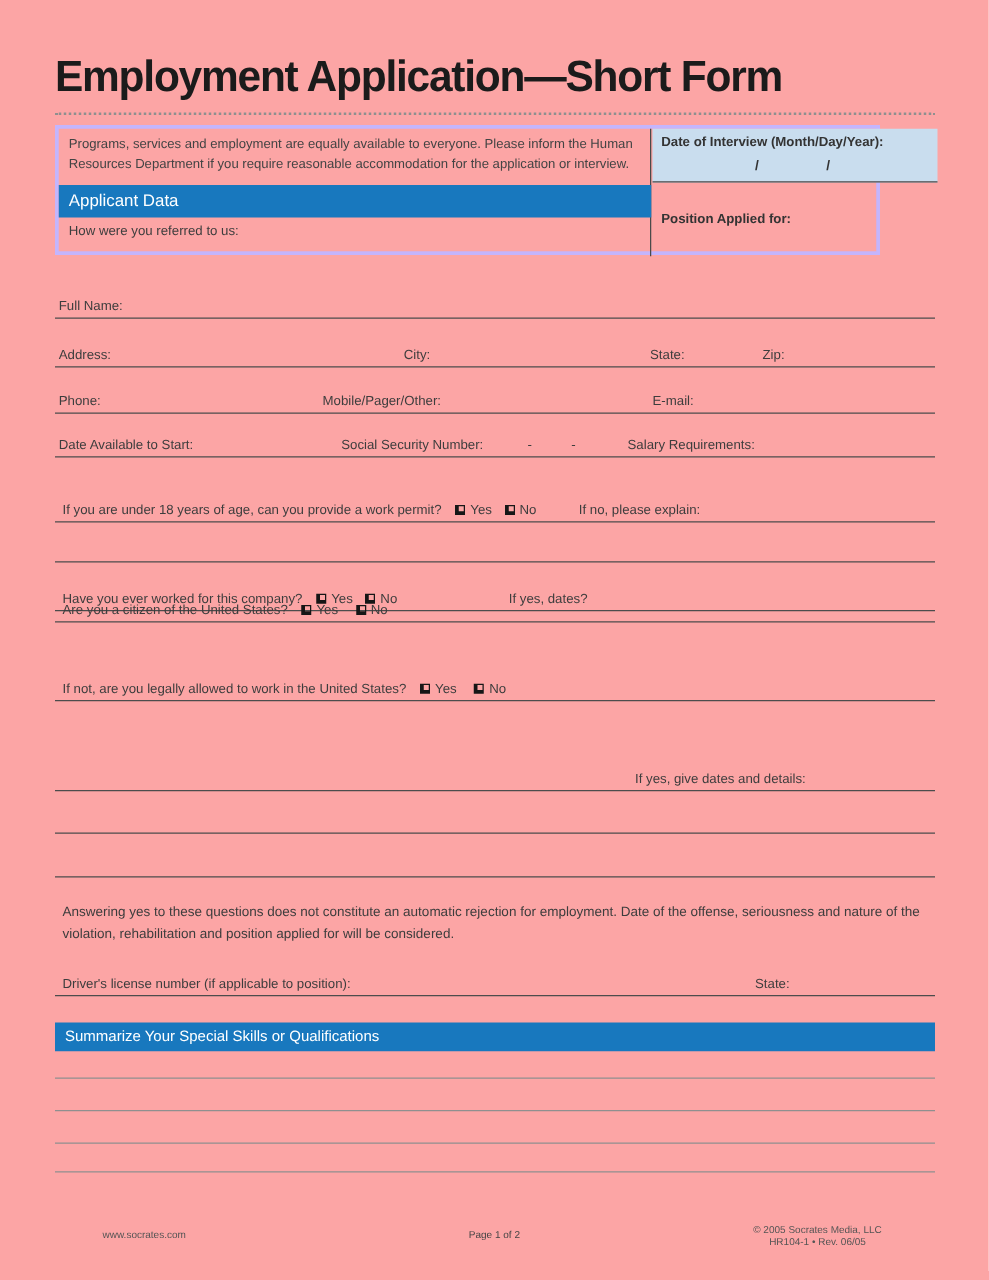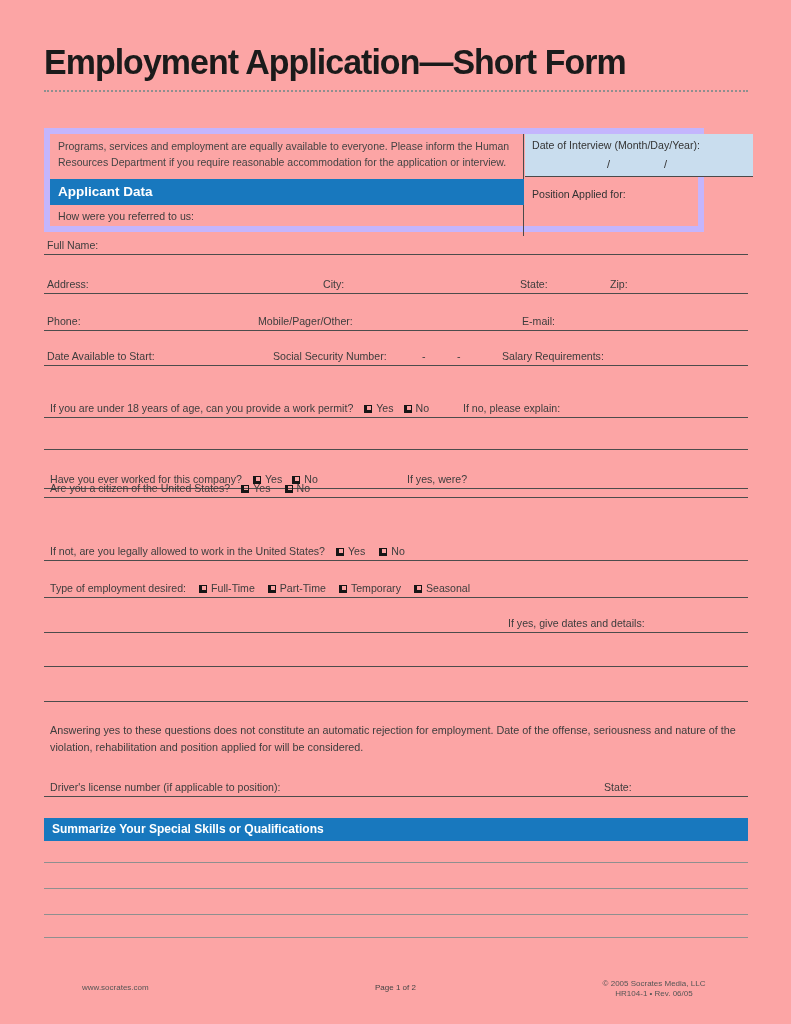--- a/index.html
+++ b/index.html
@@ -11,31 +11,31 @@
     color:#3d3d3d; overflow:hidden;
   }
   .title {
     position:absolute; left:44px; top:42px;
     font-size:35px; font-weight:bold; letter-spacing:-1px; color:#1b1b1b;
     transform:scaleX(0.97); transform-origin:left; white-space:nowrap;
   }
   .dotted { position:absolute; left:44px; top:90px; width:704px; border-top:2px dotted #8f8f8f; }
 
   
-  .htable { position:absolute; left:44px; top:128px; width:660px; height:104px; border:6px solid #c4b5fd; }
+  .htable { position:absolute; left:44px; top:100px; width:660px; height:104px; border:3px solid #c4b5fd; }
   .hleft  { position:absolute; left:0; top:0; width:474px; height:102px; border-right:1px solid #4a4a4a; }
   .notice { position:absolute; left:0; top:0; width:474px; padding:5px 10px 0 8px; font-size:10.5px; line-height:1.5; color:#444; }
-  .bluebar { background:var(--accent); color:#fff; font-weight:bold; }
+  .bluebar { background:var(--accent); color:#fff; font-weight:normal; }
   .bar1 { position:absolute; left:0; top:45px; width:474px; height:26px; font-size:13.5px; line-height:26px; padding-left:8px; }
   .referred { position:absolute; left:0; top:76px; padding-left:8px; font-size:10.6px;text-align:right; }
-  .hright { position:absolute; left:475px; top:0; width:228px; height:102px; }
+  .hright { position:absolute; left:475px; top:0; width:228px; height:102px;font-weight:bold; }
   .datebox { position:relative; width:228px; height:43px; background:var(--lightblue); border-bottom:1px solid #4a4a4a; font-size:10.6px; padding:5px 0 0 7px; color:#333; }
   .slash { position:absolute; top:24px; font-size:11px; color:#333; }
   .s1 { left:82px; } .s2 { left:139px; }
-  .posbox { padding:11px 0 0 7px; font-size:10.6px; color:#333; }
+  .posbox { padding:23px 0 0 7px; font-size:10.6px; color:#333; }
 
   
   .row { position:absolute; left:44px; width:704px; height:20px; border-bottom:1.5px solid #4c4c4c; font-size:10.6px; }
   .row .lbl { position:absolute; bottom:3px; white-space:nowrap; }
   .blank { position:absolute; left:44px; width:704px; border-bottom:1.5px solid #4c4c4c; }
   .cb {
     display:inline-block; width:8px; height:8px;
     border:1.4px solid #161616; border-left-width:3px; border-bottom-width:3px;
     margin:0 4px -1px 10px;
   }
@@ -105,40 +105,35 @@
       <span>If you are under 18 years of age, can you provide a work permit?</span><span class="cb first"></span><span>Yes</span><span class="cb"></span><span>No</span>
     </span>
     <span class="lbl" style="left:419px">If no, please explain:</span>
   </div>
   <div class="blank" style="top:449px"></div>
 
   <div class="row" style="top:469px">
     <span class="lbl opt" style="left:6px">
       <span>Have you ever worked for this company?</span><span class="cb first"></span><span>Yes</span><span class="cb"></span><span>No</span>
     </span>
-    <span class="lbl" style="left:363px">If yes, were?</span>
+    <span class="lbl" style="left:363px">If yes, dates?</span>
   </div>
 
   <div class="row" style="top:478px">
     <span class="lbl opt" style="left:6px">
       <span>Are you a citizen of the United States?</span><span class="cb first"></span><span>Yes</span><span class="cb" style="margin-left:14px"></span><span>No</span>
     </span>
   </div>
 
   <div class="row" style="top:541px">
     <span class="lbl opt" style="left:6px">
       <span>If not, are you legally allowed to work in the United States?</span><span class="cb first"></span><span>Yes</span><span class="cb" style="margin-left:14px"></span><span>No</span>
     </span>
   </div>
 
-  <div class="row" style="top:578px">
-    <span class="lbl opt" style="left:6px">
-      <span>Type of employment desired:</span><span class="cb first" style="margin-left:13px"></span><span>Full-Time</span><span class="cb" style="margin-left:13px"></span><span>Part-Time</span><span class="cb" style="margin-left:13px"></span><span>Temporary</span><span class="cb" style="margin-left:13px"></span><span>Seasonal</span>
-    </span>
-  </div>
 
   <div class="row" style="top:613px">
     <span class="lbl" style="left:464px">If yes, give dates and details:</span>
   </div>
   <div class="blank" style="top:666px"></div>
   <div class="blank" style="top:701px"></div>
 
   <p class="para">Answering yes to these questions does not constitute an automatic rejection for employment. Date of the offense, seriousness and nature of the violation, rehabilitation and position applied for will be considered.</p>
 
   <div class="row" style="top:777px">

